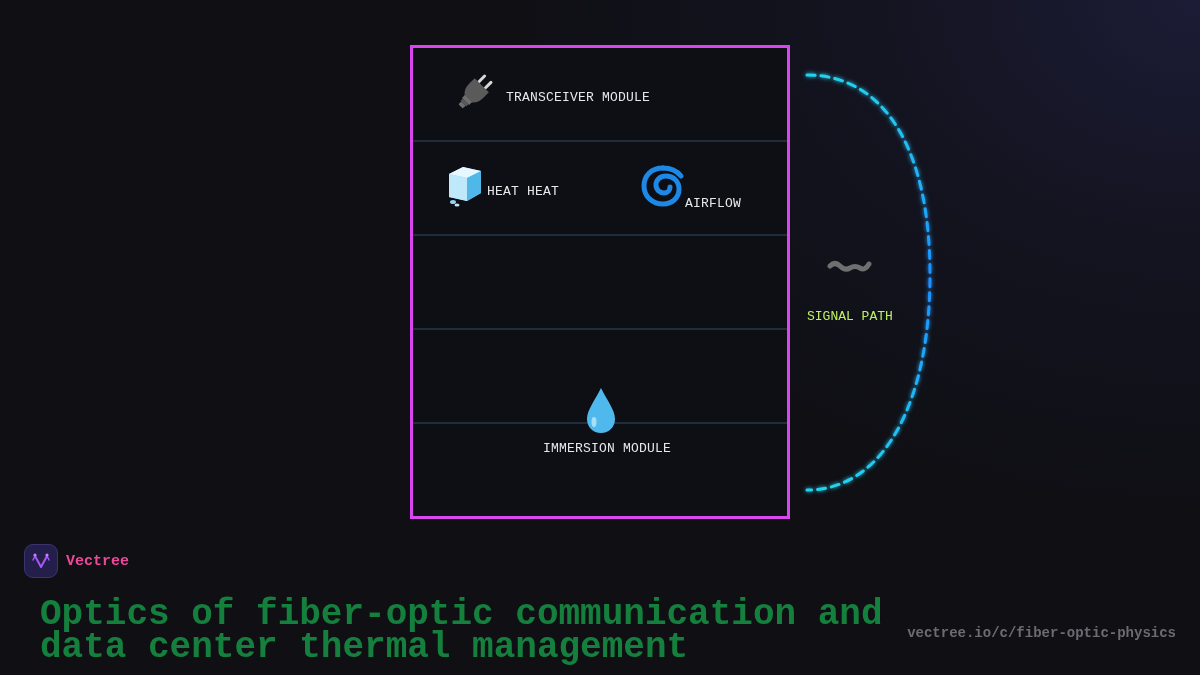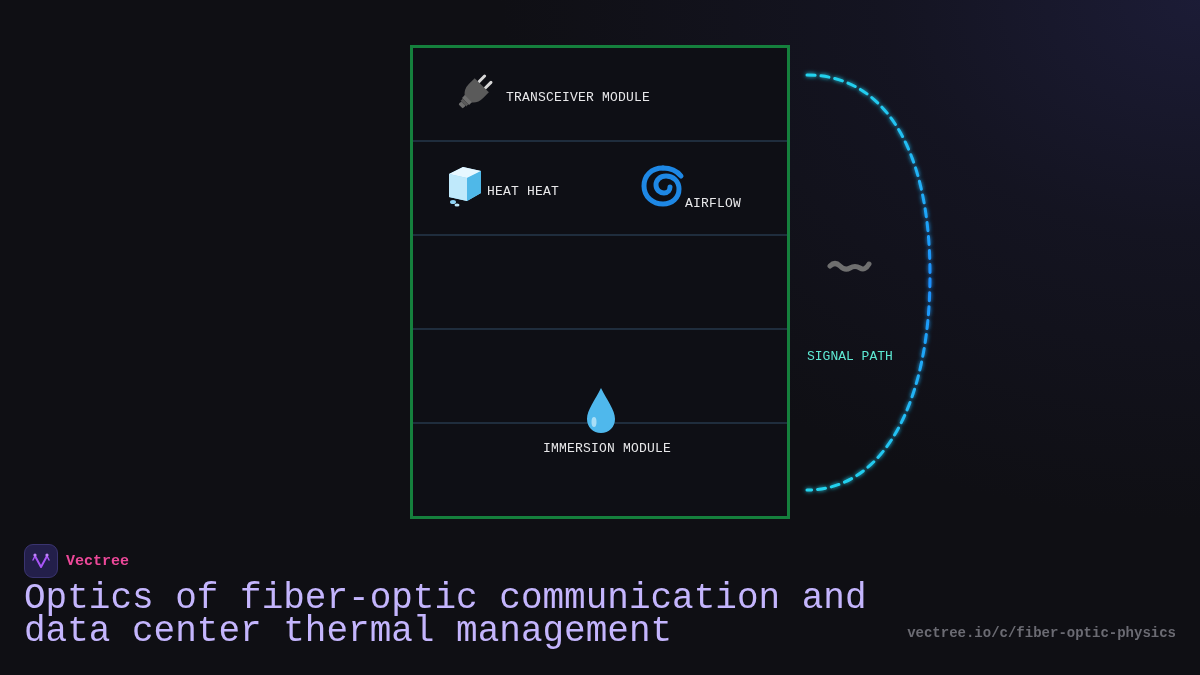--- a/index.html
+++ b/index.html
@@ -9,54 +9,54 @@
     font-family: "Liberation Mono", "DejaVu Sans Mono", monospace;
   }
   .bg-glow {
     position: absolute; inset: 0;
     background:
       radial-gradient(ellipse 700px 520px at 1200px 0px, rgba(30,30,60,0.85) 0%, rgba(24,24,44,0.55) 45%, rgba(15,15,20,0) 100%);
     pointer-events: none;
   }
   .frame {
     position: absolute; left: 410px; top: 45px; width: 374px; height: 468px;
-    border: 3px solid #15803d;
+    border: 3px solid #d946ef;
     background: #0e0f15;
   }
   .divider {
     position: absolute; left: 0; right: 0; height: 2px; background: #1f2d3d;
   }
   .zone-label {
     position: absolute; color: #e8e8ea; font-size: 13px; letter-spacing: 0.2px;
     white-space: nowrap;
   }
   .emoji {
     position: absolute; font-family: "DejaVu Sans", sans-serif; line-height: 1;
   }
   .icon-plug { left: 38px; top: 22px; width: 46px; height: 46px; }
   .icon-cube { left: 30px; top: 116px; width: 44px; height: 44px; }
   .icon-spiral { left: 228px; top: 116px; width: 44px; height: 44px; }
   .icon-drop { left: 168px; top: 338px; width: 40px; height: 50px; }
 
   .signal-svg { position: absolute; left: 790px; top: 60px; }
   .wave-icon { position: absolute; left: 826px; top: 258px; width: 46px; height: 20px; }
   .signal-label {
-    position: absolute; left: 807px; top: 309px; color: #5eead4; font-size: 13px; margin-top: 40px;
+    position: absolute; left: 807px; top: 309px; color: #bef264; font-size: 13px;
   }
 
   .brand { position: absolute; left: 24px; top: 544px; display: flex; align-items: center; gap: 8px; }
   .brand-logo {
     width: 34px; height: 34px; border-radius: 9px; background: #231f4a;
     border: 1px solid #3a3470; box-sizing: border-box;
     display: flex; align-items: center; justify-content: center;
   }
   .brand-name { color: #ec4899; font-weight: bold; font-size: 15px; }
   .title {
-    position: absolute; left: 24px; top: 582px; margin: 0;
-    color: #c4b5fd; font-weight: normal; font-size: 36px; line-height: 33px;
+    position: absolute; left: 24px; top: 582px; margin: 16px;
+    color: #15803d; font-weight: bold; font-size: 36px; line-height: 33px;
     letter-spacing: 0px;
   }
   .url {
     position: absolute; right: 24px; top: 625px; color: #6b6b73; font-size: 14px; font-weight: bold;
   }
 </style>
 </head>
 <body>
 
 <div class="bg-glow"></div>

